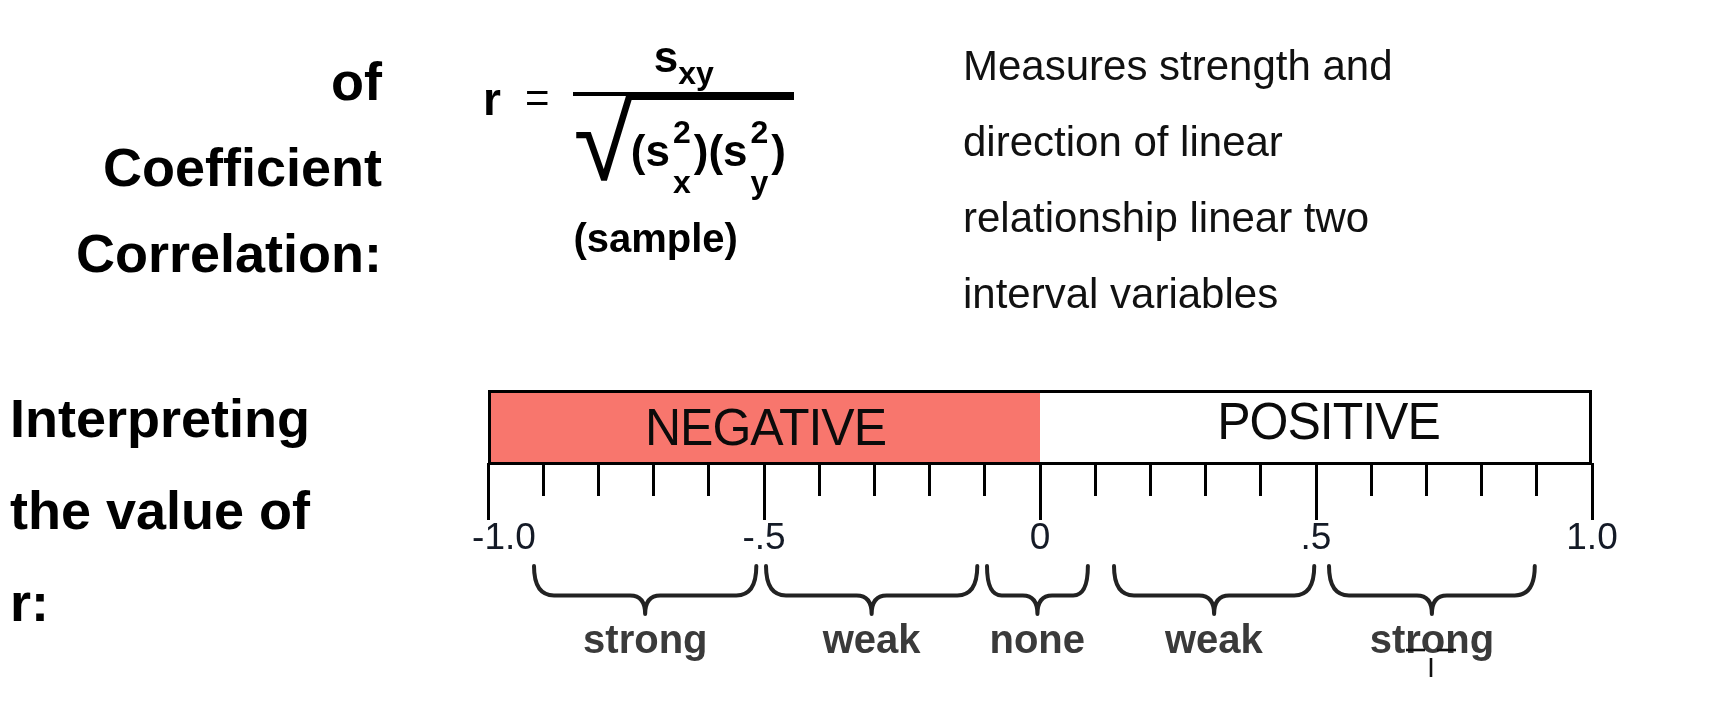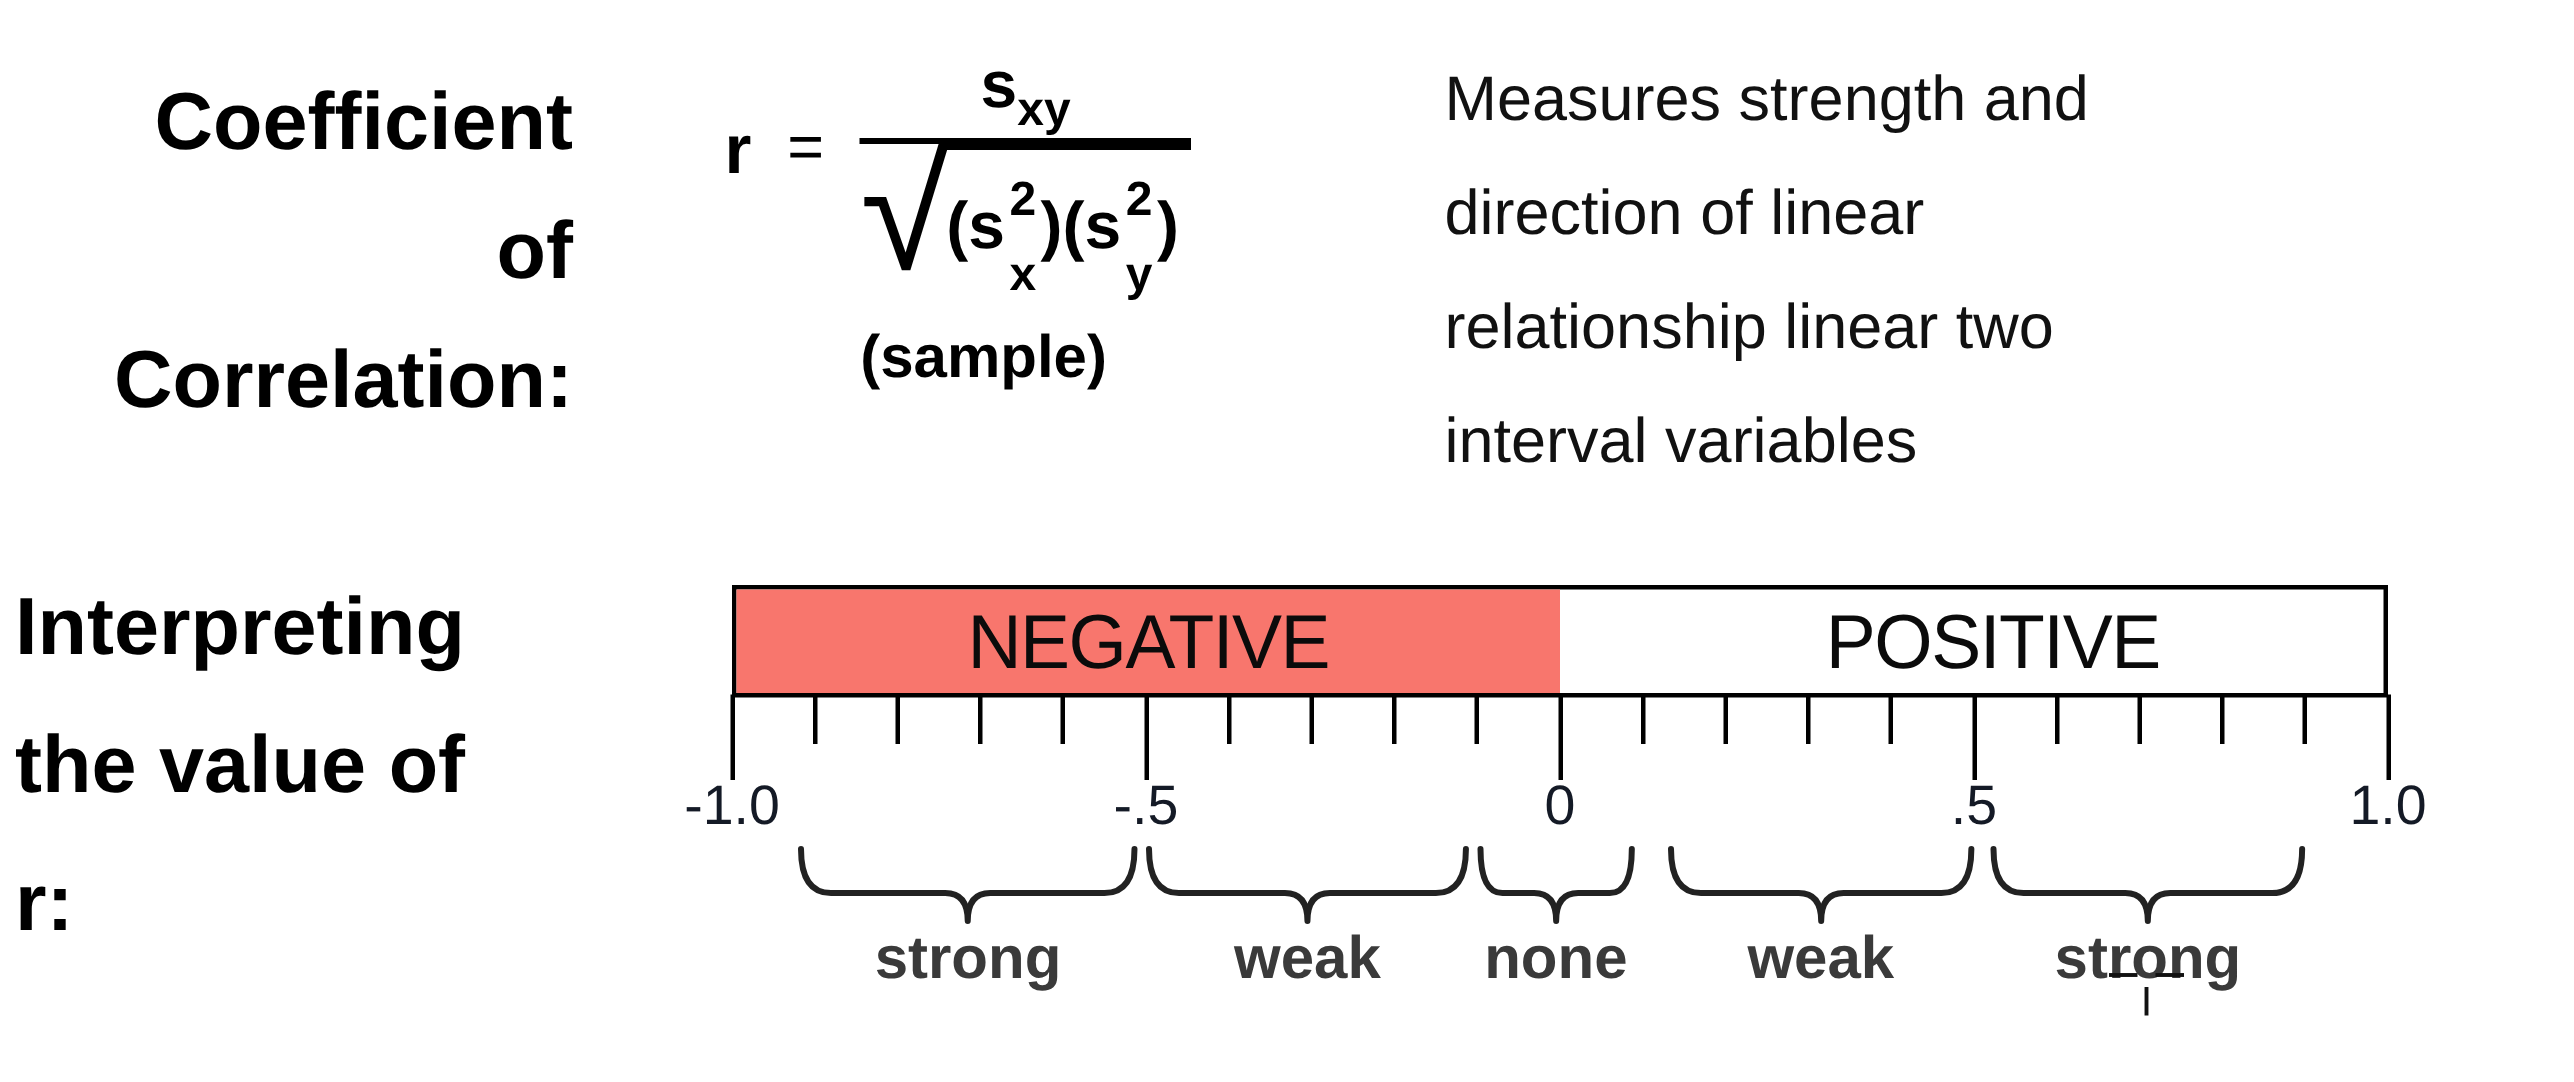--- a/index.html
+++ b/index.html
@@ -51,42 +51,42 @@
   .description{
     position:absolute;left:963px;top:28px;
     font-size:42px;line-height:76px;font-weight:300;color:#111;
   }
   
   .bar{
     position:absolute;left:488px;top:390px;width:1104px;height:75px;
     border:3px solid #000;box-sizing:border-box;background:#fff;display:flex;
   }
   .bar-neg{width:549px;display:flex;align-items:center;justify-content:center;}
-  .bar-pos{flex:1;display:flex;align-items:center;justify-content:center;padding-left:28px;}
+  .bar-pos{flex:1;display:flex;justify-content:center;padding-left:28px;}
   .region-label{font-size:50px;font-weight:400;letter-spacing:-1px;color:#0b0b0b;transform:scaleY(1.02);}
   .tick{position:absolute;width:3px;background:#000;}
   .tick-label{
     position:absolute;top:516px;transform:translateX(-50%);
     font-size:37px;font-weight:400;color:#141a26;white-space:nowrap;
   }
   .brace-svg{position:absolute;top:563px;height:54px;overflow:visible;}
   .brace-label{
     position:absolute;top:617px;transform:translateX(-50%);
     font-size:40px;font-weight:700;color:#3a3a3a;white-space:nowrap;
   }
   .cursor-svg{position:absolute;left:1404px;top:632px;}
 </style>
 </head>
 <body>
 
 <div id="stage">
 
   <div class="title-left">
+    <div>of</div>
     <div>Coefficient</div>
-    <div>of</div>
     <div>Correlation:</div>
   </div>
 
   <div class="formula">
     <span class="f-r">r</span>
     <span class="f-eq">=</span>
     <div class="f-stack">
       <div class="f-num"><span>s</span><span class="f-sub">xy</span></div>
       <div class="f-den">
         <span class="f-radical">√</span>
@@ -145,21 +145,21 @@
       <div class="tick" style="left: 1093.7px; top: 463px; height: 33px;"></div>
       <div class="tick" style="left: 1148.9px; top: 463px; height: 33px;"></div>
       <div class="tick" style="left: 1204.1px; top: 463px; height: 33px;"></div>
       <div class="tick" style="left: 1259.3px; top: 463px; height: 33px;"></div>
       <div class="tick" style="left: 1314.5px; top: 463px; height: 57px;"></div>
       <div class="tick" style="left: 1369.7px; top: 463px; height: 33px;"></div>
       <div class="tick" style="left: 1424.9px; top: 463px; height: 33px;"></div>
       <div class="tick" style="left: 1480.1px; top: 463px; height: 33px;"></div>
       <div class="tick" style="left: 1535.3px; top: 463px; height: 33px;"></div>
       <div class="tick" style="left: 1590.5px; top: 463px; height: 57px;"></div>
-      <div class="tick-label" style="left: 488px; text-align: center;">-1.0</div>
+      <div class="tick-label" style="left: 504px; text-align: center;">-1.0</div>
       <div class="tick-label" style="left: 764px;">-.5</div>
       <div class="tick-label" style="left: 1040px;">0</div>
       <div class="tick-label" style="left: 1316px;">.5</div>
       <div class="tick-label" style="left: 1592px;">1.0</div>
       <svg class="brace-svg" width="226.32000000000005" height="54" style="left: 532.16px;">
         <path d="M 2 3 Q 2 32.4 22 32.4 L 98.16000000000003 32.4 Q 113.16000000000003 32.4 113.16000000000003 51 Q 113.16000000000003 32.4 128.16000000000003 32.4 L 204.32000000000005 32.4 Q 224.32000000000005 32.4 224.32000000000005 3" fill="none" stroke="#222" stroke-width="4" stroke-linecap="round" stroke-linejoin="round"></path>
       </svg>
       <div class="brace-label" style="left: 645.32px;">strong</div>
       <svg class="brace-svg" width="215.27999999999997" height="54" style="left: 764px;">
         <path d="M 2 3 Q 2 32.4 22 32.4 L 92.63999999999999 32.4 Q 107.63999999999999 32.4 107.63999999999999 51 Q 107.63999999999999 32.4 122.63999999999999 32.4 L 193.27999999999997 32.4 Q 213.27999999999997 32.4 213.27999999999997 3" fill="none" stroke="#222" stroke-width="4" stroke-linecap="round" stroke-linejoin="round"></path>

